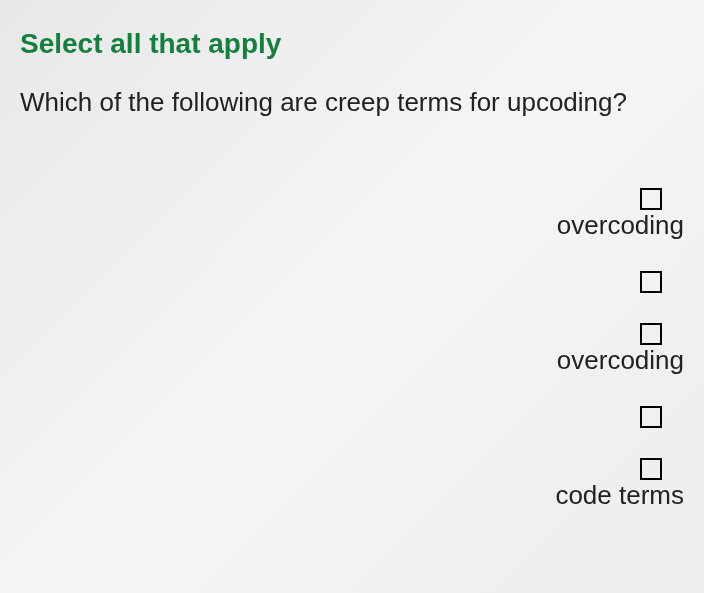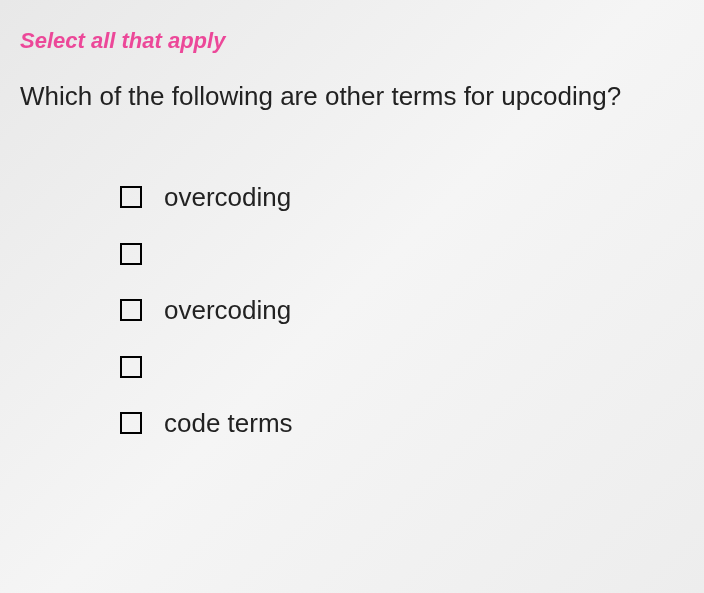--- a/index.html
+++ b/index.html
@@ -10,61 +10,61 @@
     body {
       width: 704px;
       height: 593px;
       background: linear-gradient(135deg, #e8e8e8 0%, #f5f5f5 50%, #ededed 100%);
       font-family: -apple-system, BlinkMacSystemFont, "Segoe UI", Helvetica, Arial, sans-serif;
       color: #1a1a1a;
       padding: 28px 20px 20px 20px;
       overflow: hidden;
     }
     .instruction {
-      font-size: 22px;
+      font-size: 28px;
       font-weight: 700;
-      color: #ec4899;
+      color: #15803d;
       margin-bottom: 26px;
-      font-style: italic;
     }
     .question {
       font-size: 26px;
       font-weight: 400;
       color: #222;
       margin-bottom: 68px;
       line-height: 1.3;
     }
     .options {
       padding-left: 100px;
     }
     .option {
       display: flex;
-      align-items: center;
+      align-items: flex-end;
       margin-bottom: 30px;
+      flex-direction: column;
     }
     .checkbox {
       width: 22px;
       height: 22px;
       border: 2.5px solid #000;
       background: transparent;
       margin-right: 22px;
       flex-shrink: 0;
       cursor: pointer;
     }
     .option-label {
       font-size: 26px;
       font-weight: 400;
       color: #222;
     }
   </style>
 </head>
 <body>
 
 <div class="instruction">Select all that apply</div>
-<div class="question">Which of the following are other terms for upcoding?</div>
+<div class="question">Which of the following are creep terms for upcoding?</div>
 
 <div class="options">
   <div class="option">
     <div class="checkbox"></div>
     <div class="option-label">overcoding</div>
   </div>
   <div class="option">
     <div class="checkbox"></div>
   </div>
   <div class="option">

